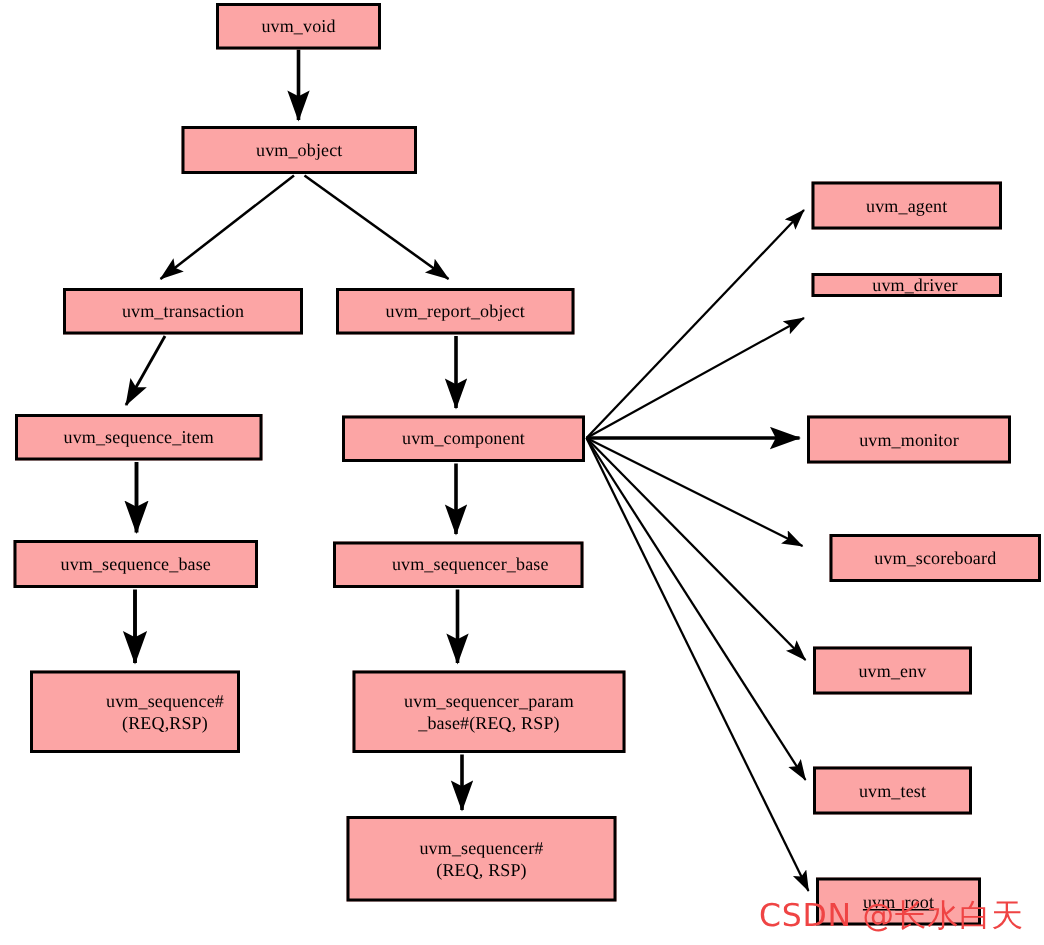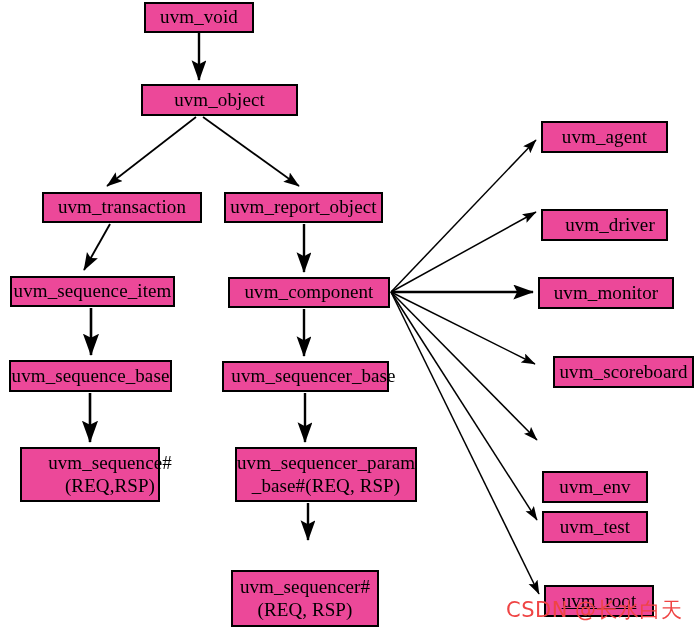--- a/index.html
+++ b/index.html
@@ -12,28 +12,28 @@
     position: relative;
     width: 696px;
     height: 630px;
     background: #ffffff;
     overflow: hidden;
     font-family: "Liberation Serif", "DejaVu Serif", serif;
   }
   .node {
     position: absolute;
     box-sizing: border-box;
-    background: #ec4899;
+    background: #fca5a5;
     border: 2px solid #000000;
     display: flex;
     align-items: center;
     justify-content: center;
     text-align: center;
     color: #000000;
-    font-size: 19px;
+    font-size: 12px;
     line-height: 1.18;
     white-space: pre-line;
     letter-spacing: 0.1px;
     z-index: 3;
   }
   svg.edges {
     position: absolute;
     left: 0;
     top: 0;
     width: 696px;
@@ -92,36 +92,36 @@
     <line x1="391" y1="292" x2="536" y2="140" stroke="#000000" stroke-width="1.5" marker-end="url(#arrowheadThin)"></line>
     <line x1="391" y1="292" x2="536" y2="212" stroke="#000000" stroke-width="1.5" marker-end="url(#arrowheadThin)"></line>
     <line x1="391" y1="292" x2="533" y2="292" stroke="#000000" stroke-width="2.4" marker-end="url(#arrowhead)"></line>
     <line x1="391" y1="292" x2="535" y2="364" stroke="#000000" stroke-width="1.5" marker-end="url(#arrowheadThin)"></line>
     <line x1="391" y1="292" x2="537" y2="440" stroke="#000000" stroke-width="1.5" marker-end="url(#arrowheadThin)"></line>
     <line x1="391" y1="292" x2="537" y2="520" stroke="#000000" stroke-width="1.5" marker-end="url(#arrowheadThin)"></line>
     <line x1="391" y1="292" x2="539" y2="594" stroke="#000000" stroke-width="1.5" marker-end="url(#arrowheadThin)"></line>
   </svg>
 
   <div class="node" style="left: 144px; top: 2px; width: 110px; height: 31px;">uvm_void</div>
-  <div class="node" style="left: 121px; top: 84px; width: 157px; height: 32px; margin-left: 20px;">uvm_object</div>
+  <div class="node" style="left: 121px; top: 84px; width: 157px; height: 32px;">uvm_object</div>
   <div class="node" style="left: 18px; top: 192px; width: 160px; height: 31px; margin-left: 24px;">uvm_transaction</div>
   <div class="node" style="left: 224px; top: 192px; width: 159px; height: 31px;">uvm_report_object</div>
   <div class="node" style="left: 10px; top: 276px; width: 165px; height: 31px;">uvm_sequence_item</div>
   <div class="node" style="left: 228px; top: 277px; width: 162px; height: 31px;">uvm_component</div>
   <div class="node" style="left: 9px; top: 360px; width: 163px; height: 32px;">uvm_sequence_base</div>
   <div class="node" style="left: 222px; top: 361px; width: 167px; height: 31px; padding-left: 16px;">uvm_sequencer_base</div>
   <div class="node" style="left: 20px; top: 447px; width: 140px; height: 55px; padding-left: 40px;">uvm_sequence#
 (REQ,RSP)</div>
   <div class="node" style="left: 215px; top: 447px; width: 182px; height: 55px; margin-left: 20px;">uvm_sequencer_param
 _base#(REQ, RSP)</div>
-  <div class="node" style="left: 231px; top: 570px; width: 148px; height: 57px; text-align: center;">uvm_sequencer#
+  <div class="node" style="left: 231px; top: 544px; width: 180px; height: 57px; text-align: center;">uvm_sequencer#
 (REQ, RSP)</div>
   <div class="node" style="left: 541px; top: 121px; width: 127px; height: 32px;">uvm_agent</div>
-  <div class="node" style="left: 541px; top: 209px; width: 127px; height: 32px; padding-left: 11px;">uvm_driver</div>
+  <div class="node" style="left: 541px; top: 182px; width: 127px; height: 16px; padding-left: 11px;">uvm_driver</div>
   <div class="node" style="left: 538px; top: 277px; width: 136px; height: 32px;">uvm_monitor</div>
   <div class="node" style="left: 553px; top: 356px; width: 141px; height: 32px;">uvm_scoreboard</div>
-  <div class="node" style="left: 542px; top: 431px; width: 106px; height: 32px; margin-top: 40px;">uvm_env</div>
+  <div class="node" style="left: 542px; top: 431px; width: 106px; height: 32px;">uvm_env</div>
   <div class="node" style="left: 542px; top: 511px; width: 106px; height: 32px;">uvm_test</div>
   <div class="node" style="left: 544px; top: 585px; width: 110px; height: 32px; text-decoration: underline;">uvm_root</div>
 
   <div class="watermark" style="color: #ef4444;">CSDN @长水白天</div>
 
 </div>
 
 </body></html>

